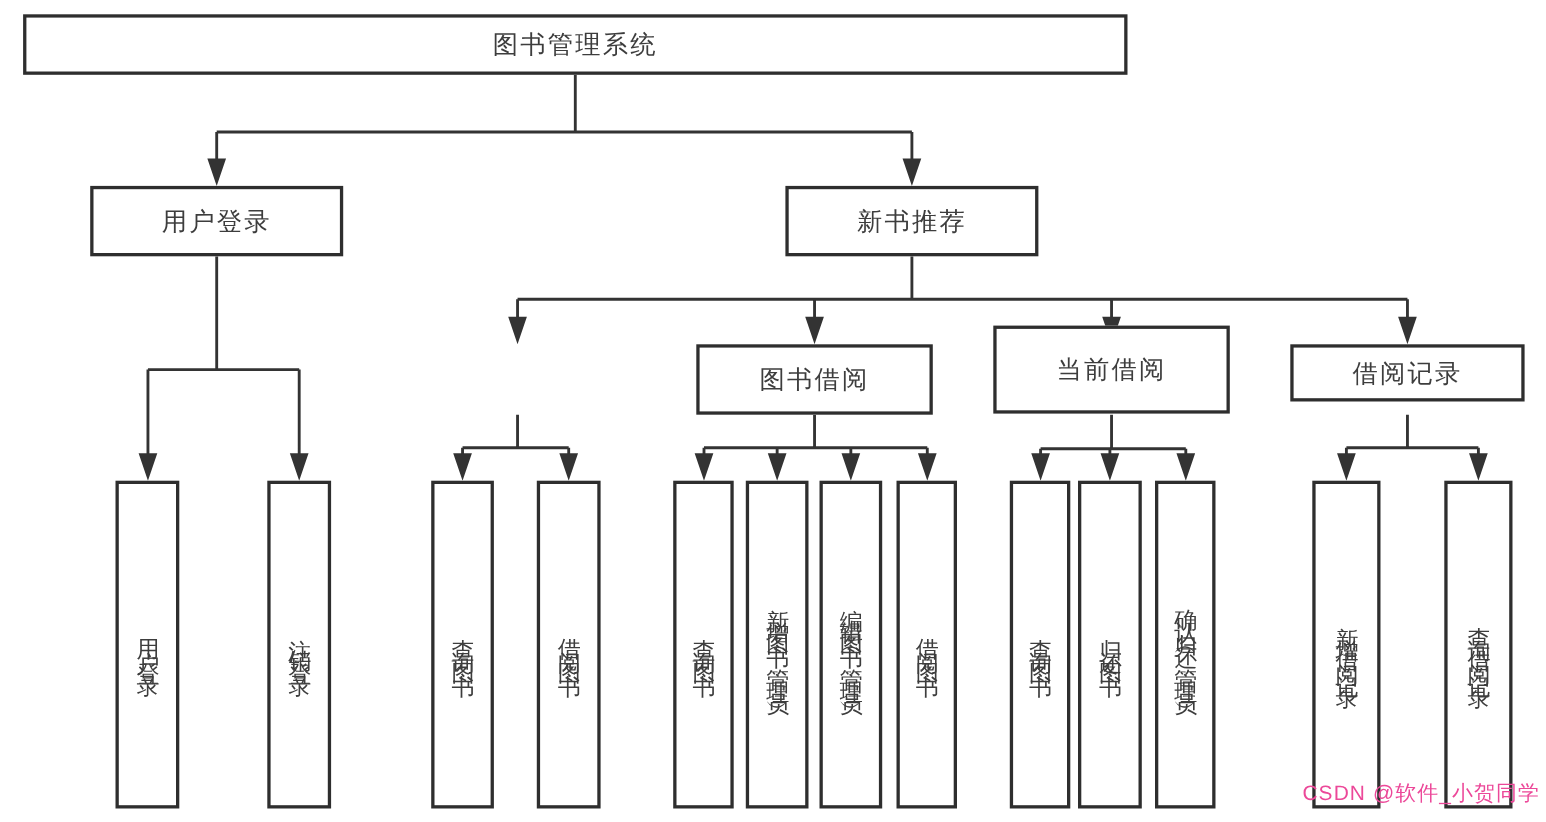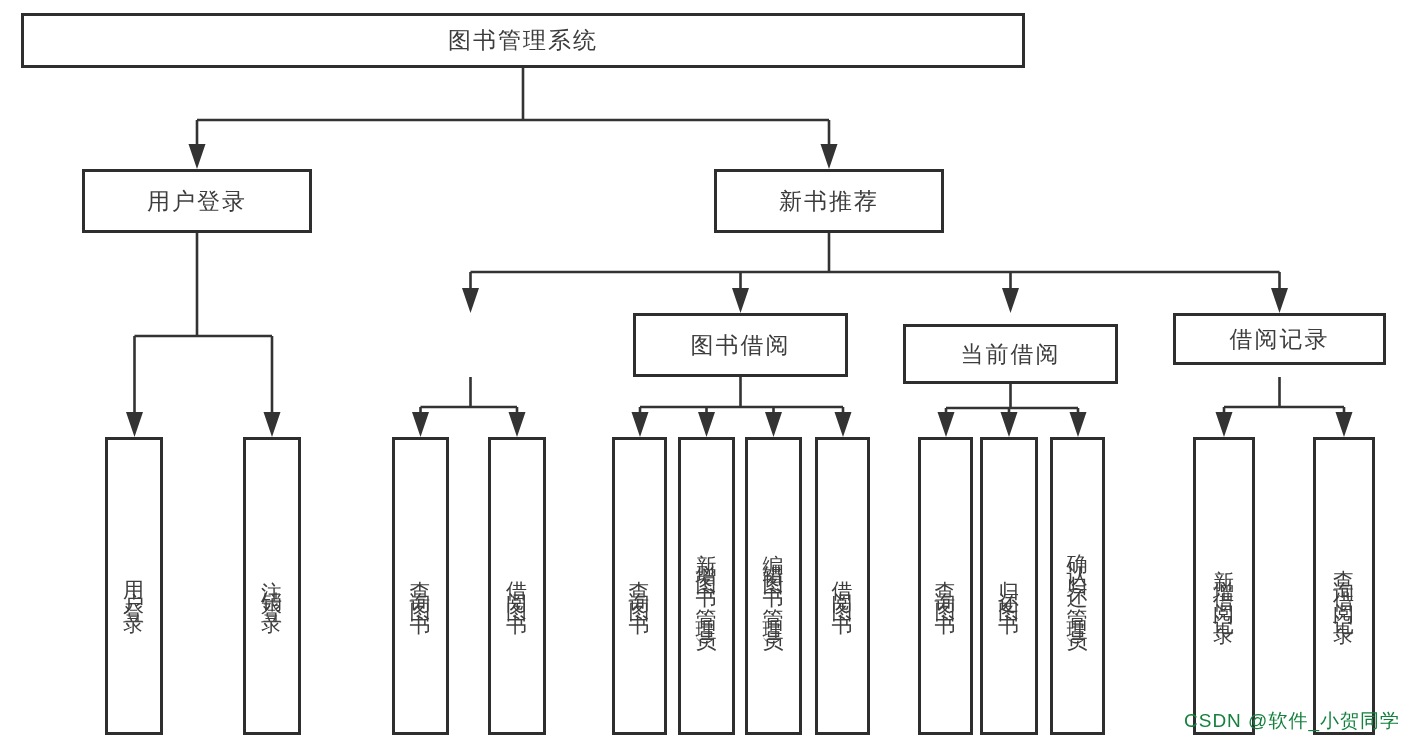--- a/index.html
+++ b/index.html
@@ -37,21 +37,21 @@
     line-height: 1;
     color: #3d3d3d;
     white-space: nowrap;
   }
   .watermark {
     position: absolute;
     left: 1184px;
     top: 708px;
     font-size: 19px;
     letter-spacing: 1px;
-    color: #15803d;
+    color: #ec4899;
     white-space: nowrap;
   }
 </style>
 </head>
 <body>
 
 <div class="canvas">
 
   <svg class="wires" viewBox="0 0 1405 747" xmlns="http://www.w3.org/2000/svg">
 
@@ -91,21 +91,21 @@
   <div class="box" style="left:82px; top:169px; width:230px; height:64px;">
     <span class="hlbl">用户登录</span>
   </div>
   <div class="box" style="left:714px; top:169px; width:230px; height:64px;">
     <span class="hlbl">新书推荐</span>
   </div>
 
   <div class="box" style="left:633px; top:313px; width:215px; height:64px;">
     <span class="hlbl">图书借阅</span>
   </div>
-  <div class="box" style="left:903px; top:324px; width:215px; height:60px;">
+  <div class="box" style="left:903px; top:296px; width:215px; height:80px;">
     <span class="hlbl">当前借阅</span>
   </div>
   <div class="box" style="left:1173px; top:313px; width:213px; height:52px;">
     <span class="hlbl">借阅记录</span>
   </div>
 
   <div class="box" style="left:105px; top:437px; width:58px; height:298px;">
     <span class="vlbl">用户登录</span>
   </div>
   <div class="box" style="left:243px; top:437px; width:58px; height:298px;">

